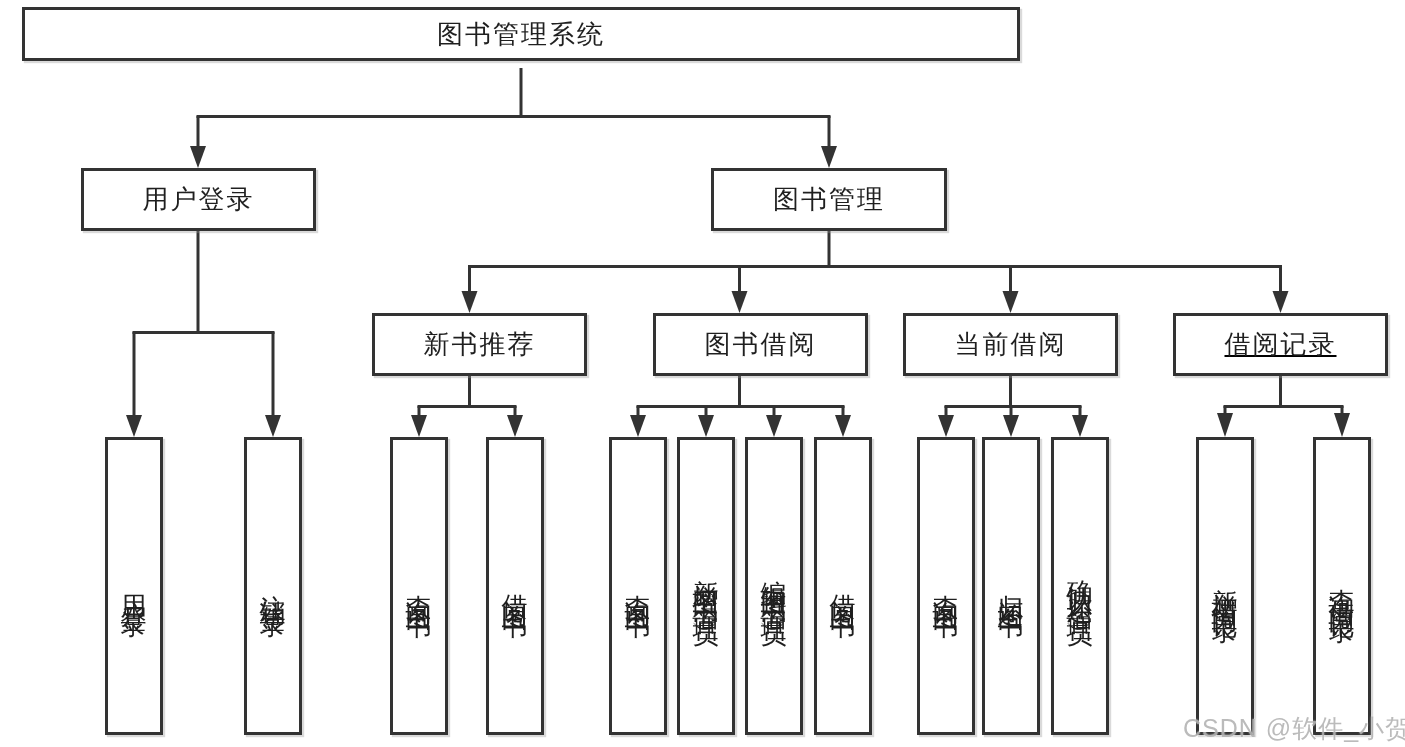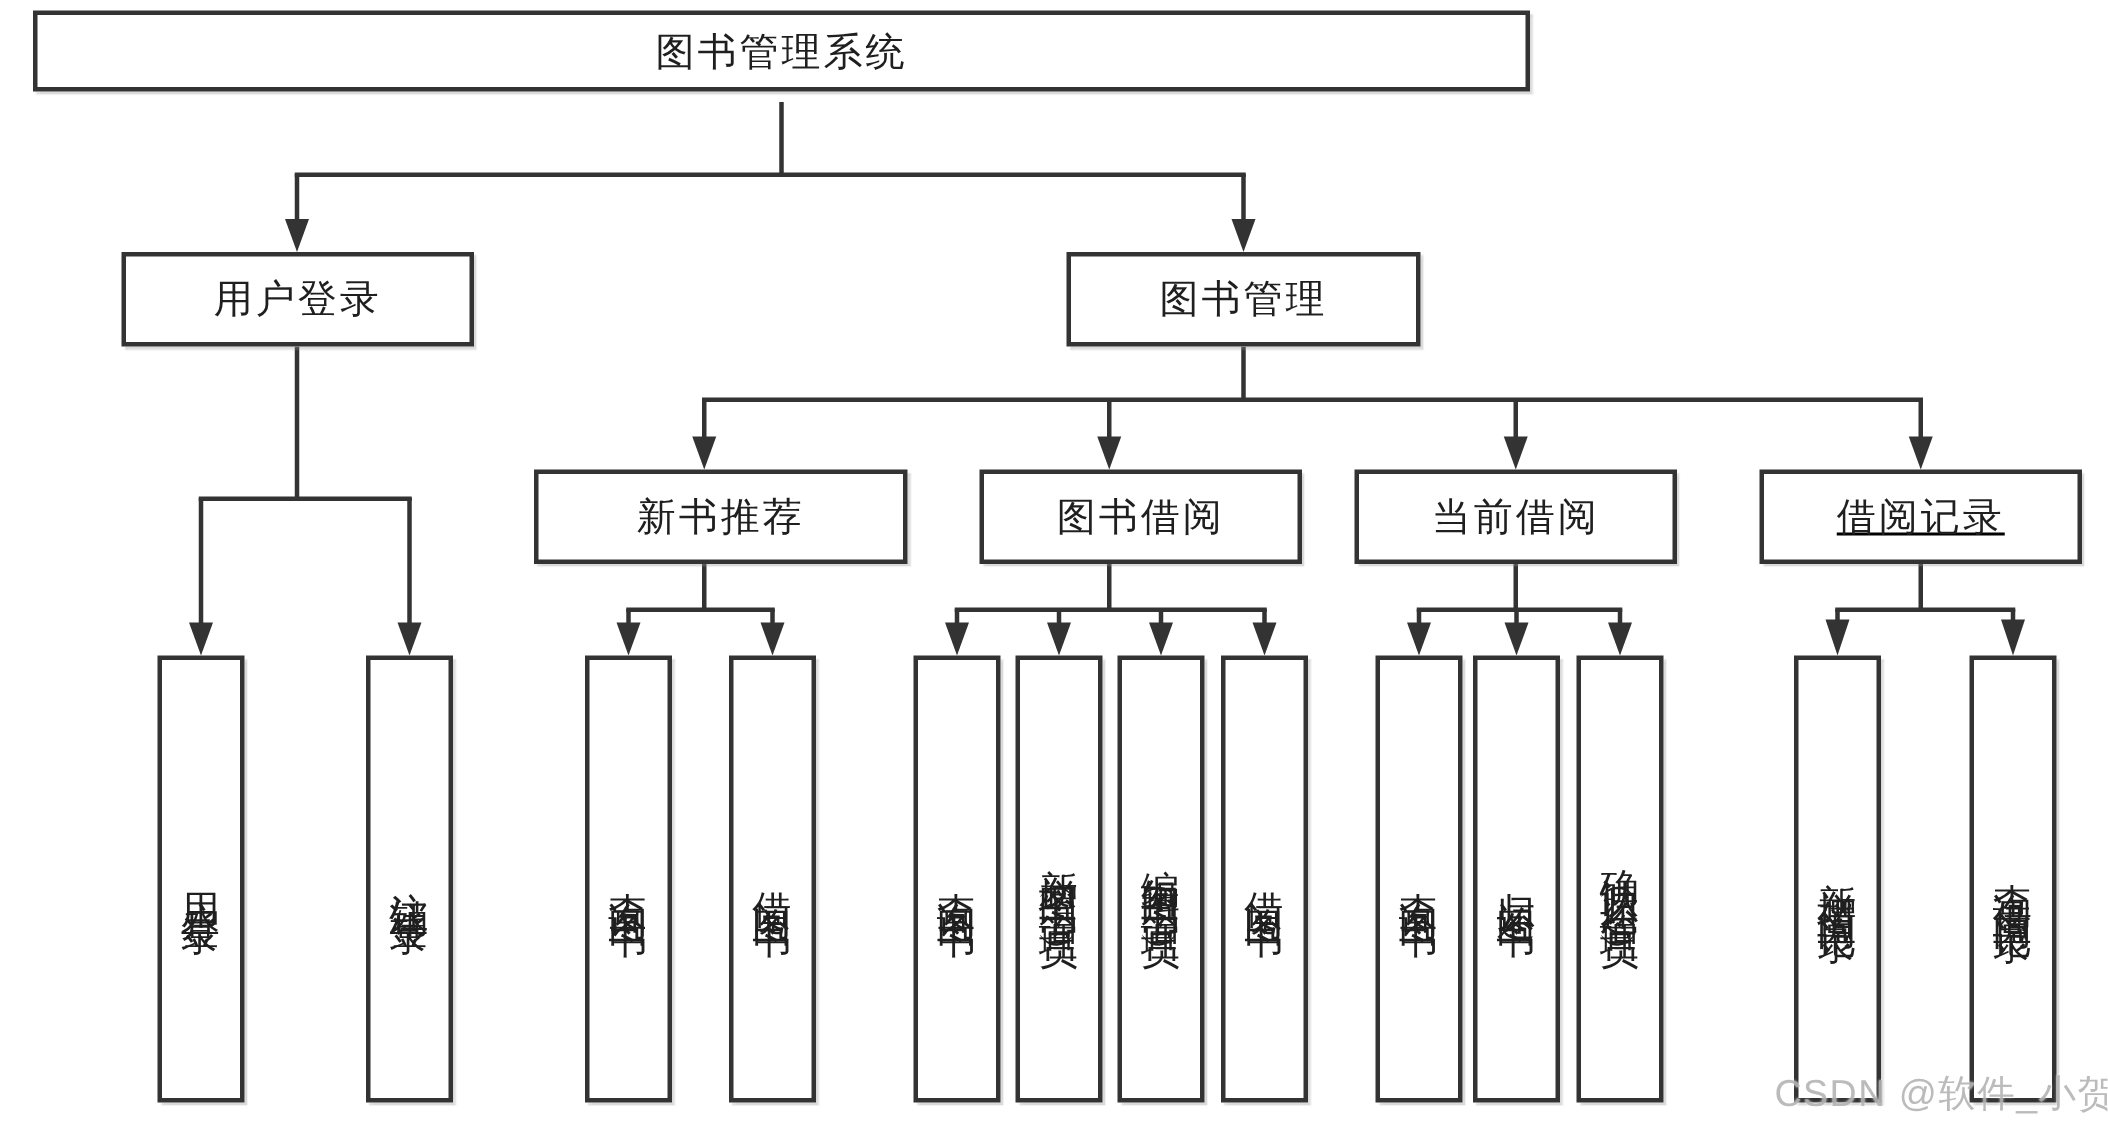--- a/index.html
+++ b/index.html
@@ -147,21 +147,21 @@
     <span class="label">图书管理系统</span>
   </div>
 
   <div class="box" style="left:81px; top:168px; width:235px; height:63px;">
     <span class="label">用户登录</span>
   </div>
   <div class="box" style="left:711px; top:168px; width:236px; height:63px;">
     <span class="label">图书管理</span>
   </div>
 
-  <div class="box" style="left:356px; top:313px; width:249px; height:63px;text-align:center;">
+  <div class="box" style="left:372px; top:313px; width:215px; height:63px;text-align:center;">
     <span class="label">新书推荐</span>
   </div>
   <div class="box" style="left:632px; top:313px; width:215px; height:63px;margin-left:21px;">
     <span class="label">图书借阅</span>
   </div>
   <div class="box" style="left:903px; top:313px; width:215px; height:63px;">
     <span class="label">当前借阅</span>
   </div>
   <div class="box" style="left:1173px; top:313px; width:215px; height:63px;text-decoration:underline;">
     <span class="label">借阅记录</span>

